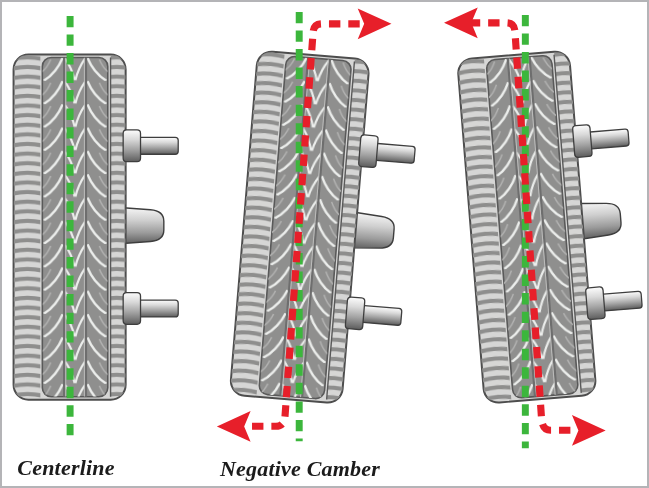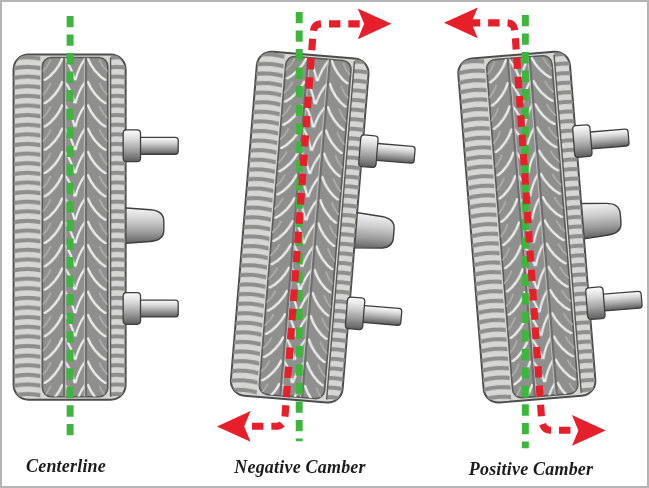--- a/index.html
+++ b/index.html
@@ -24,21 +24,21 @@
     stroke-width:7.2;
     stroke-dasharray:11.5 8;
     fill:none;
   }
   .red-arrow{fill:var(--camber-red,#e71f2a);}
   .label{
     position:absolute;
     transform:translateX(-50%);
     font-style:italic;
     font-weight:700;
-    font-size:18px;
+    font-size:22px;
     line-height:1;
     color:var(--label-text,#1b1b1b);
     white-space:nowrap;
     letter-spacing:0.2px;
   }
   #label-centerline{left:64px;top:455px;}
   #label-negative{left:298px;top:456px;font-style:italic;}
   #label-positive{left:529px;top:458px;}
 </style>
 </head>
@@ -129,14 +129,13 @@
     <polygon class="red-arrow" points="392,22 358,6.5 364.5,22 358,37.5"></polygon>
     <polygon class="red-arrow" points="216,428 250,412.5 243.5,428 250,443.5"></polygon>
 
     <path class="red-line" d="M470,21 L508,21 Q515.9,21 516.5,29.5 L543.3,419.5 Q544,431.8 552.5,431.8 L578,431.8"></path>
     <polygon class="red-arrow" points="445,21 479,5.5 472.5,21 479,36.5"></polygon>
     <polygon class="red-arrow" points="608,432 574,416.5 580.5,432 574,447.5"></polygon>
   </svg>
 
   <div class="label" id="label-centerline">Centerline</div>
   <div class="label" id="label-negative">Negative Camber</div>
-  <div class="label" id="label-positive">Positive Camber</div>
 </div>
 
 </body></html>

